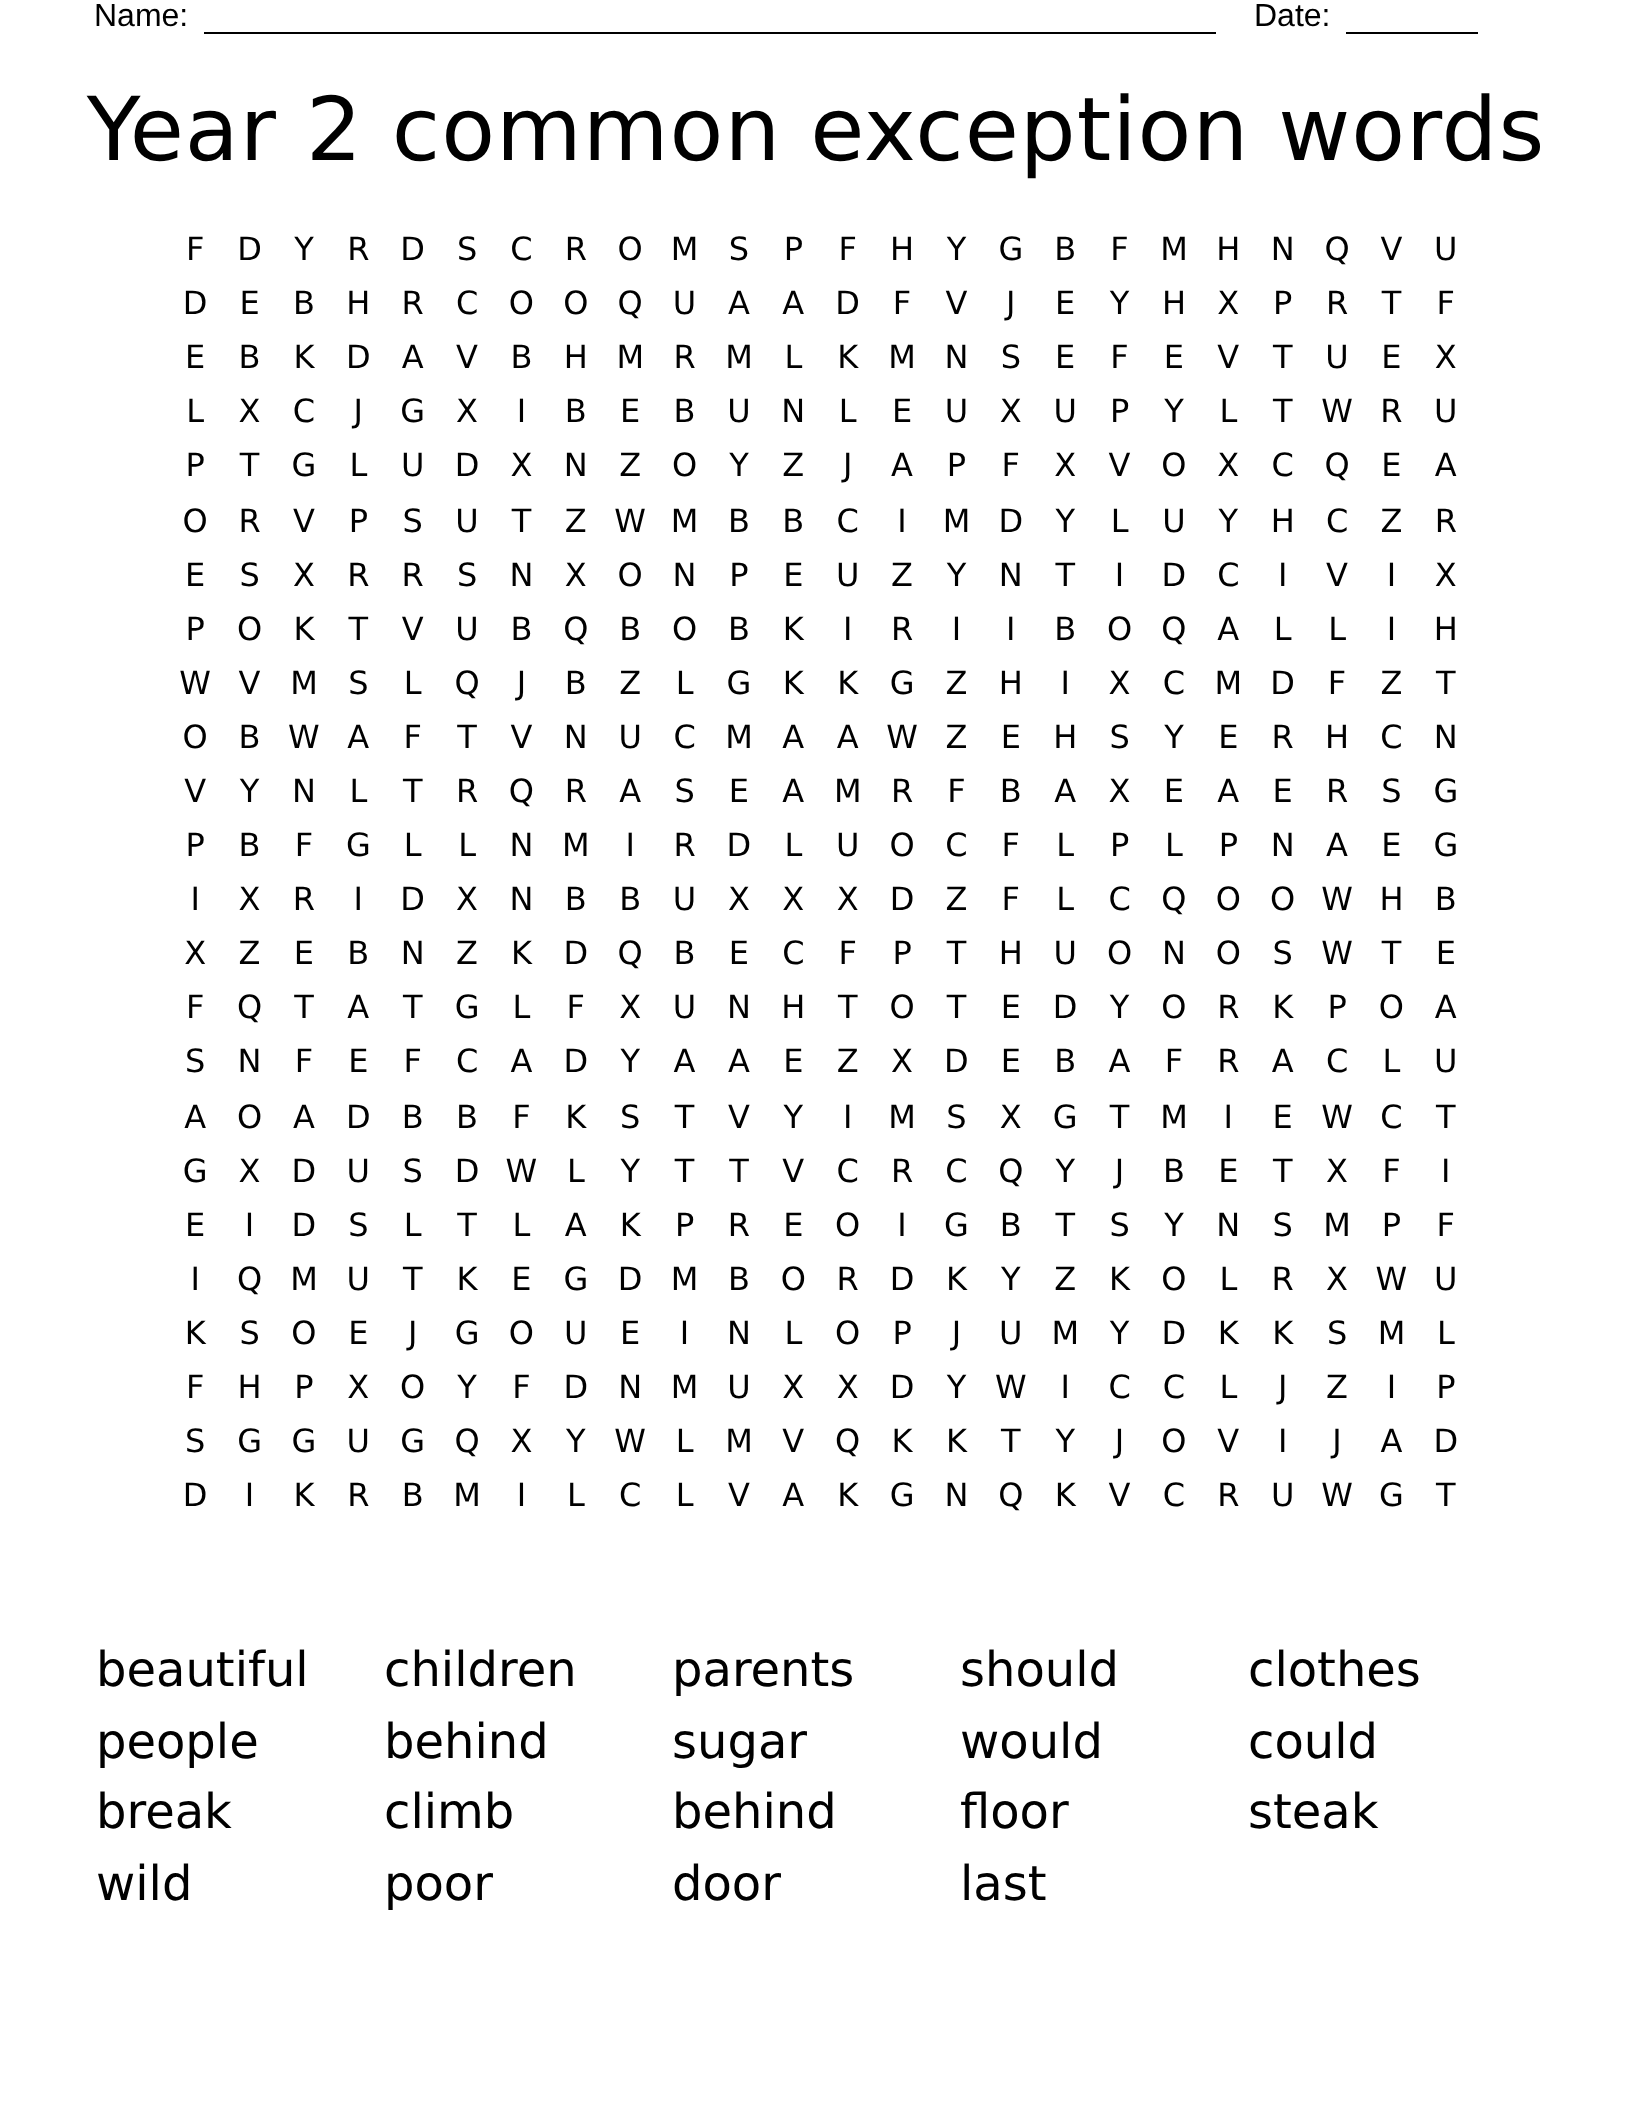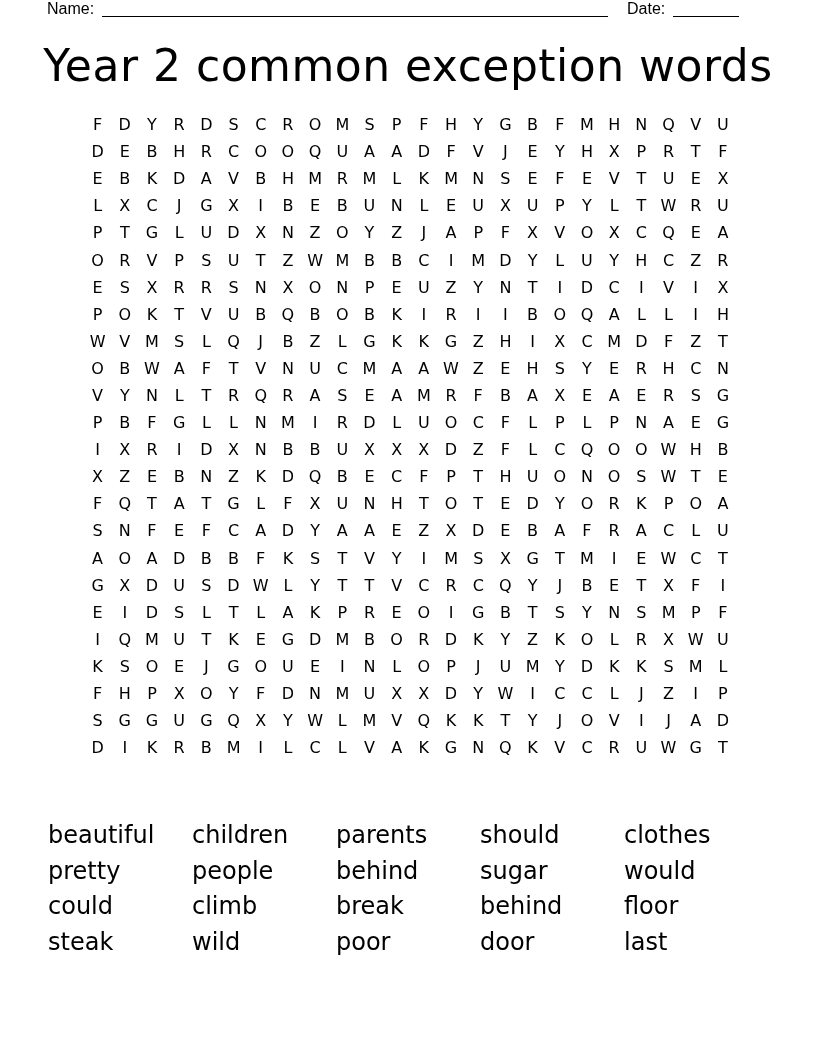--- a/index.html
+++ b/index.html
@@ -619,28 +619,27 @@
     <div class="cell">G</div>
     <div class="cell">T</div>
   </div>
 
 <div class="words" id="words">
     <div class="word">beautiful</div>
     <div class="word">children</div>
     <div class="word">parents</div>
     <div class="word">should</div>
     <div class="word">clothes</div>
-    <div class="word">pretty</div>
     <div class="word">people</div>
     <div class="word">behind</div>
     <div class="word">sugar</div>
     <div class="word">would</div>
     <div class="word">could</div>
+    <div class="word">break</div>
     <div class="word">climb</div>
-    <div class="word">break</div>
     <div class="word">behind</div>
     <div class="word">floor</div>
     <div class="word">steak</div>
     <div class="word">wild</div>
     <div class="word">poor</div>
     <div class="word">door</div>
     <div class="word">last</div>
   </div>
 
 </body></html>

